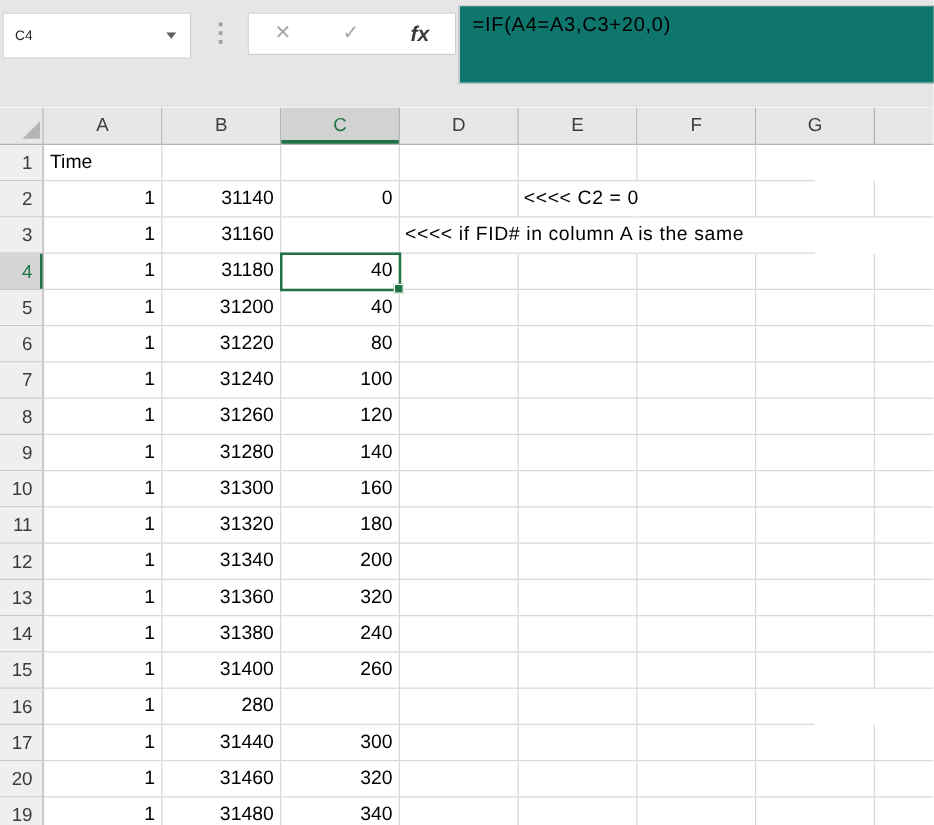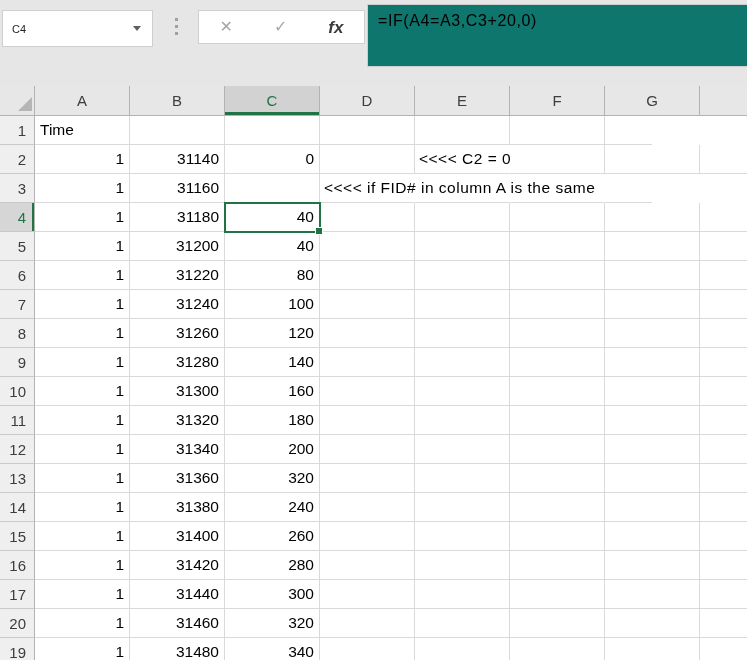--- a/index.html
+++ b/index.html
@@ -270,21 +270,20 @@
         <div class="cell num">260</div>
         <div class="cell"></div>
         <div class="cell"></div>
         <div class="cell"></div>
         <div class="cell"></div>
         <div class="cell partial"></div>
       </div>
       <div class="row">
         <div class="rowhdr">16</div>
         <div class="cell num">1</div>
-        <div class="cell num">31420</div>
         <div class="cell num">280</div>
         <div class="cell"></div>
         <div class="cell"></div>
         <div class="cell"></div>
         <div class="cell"></div>
         <div class="cell partial"></div>
       </div>
       <div class="row">
         <div class="rowhdr">17</div>
         <div class="cell num">1</div>

